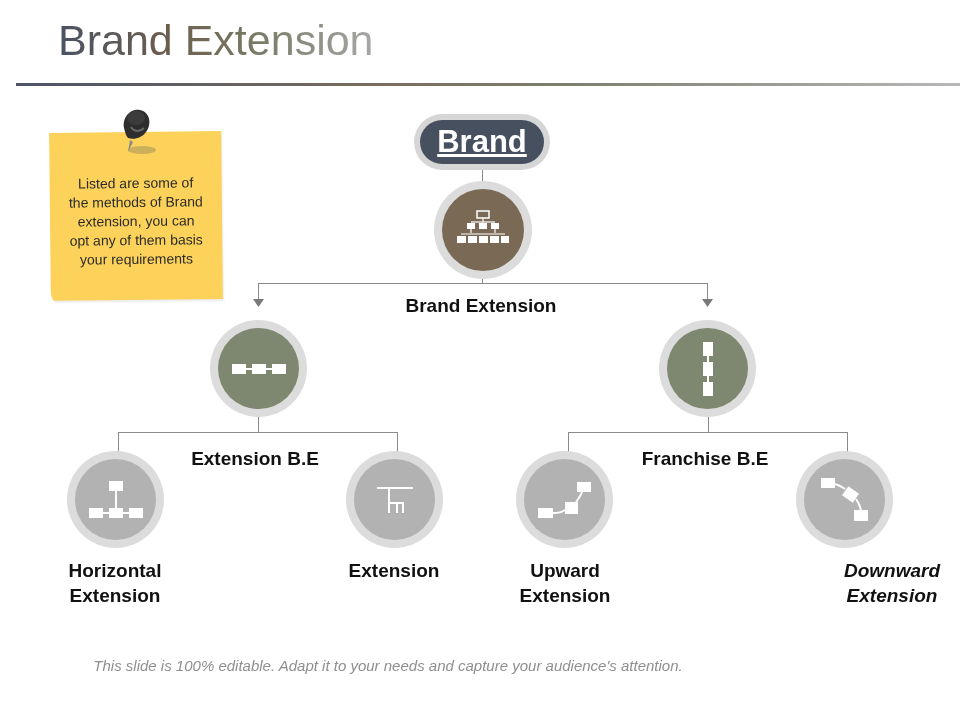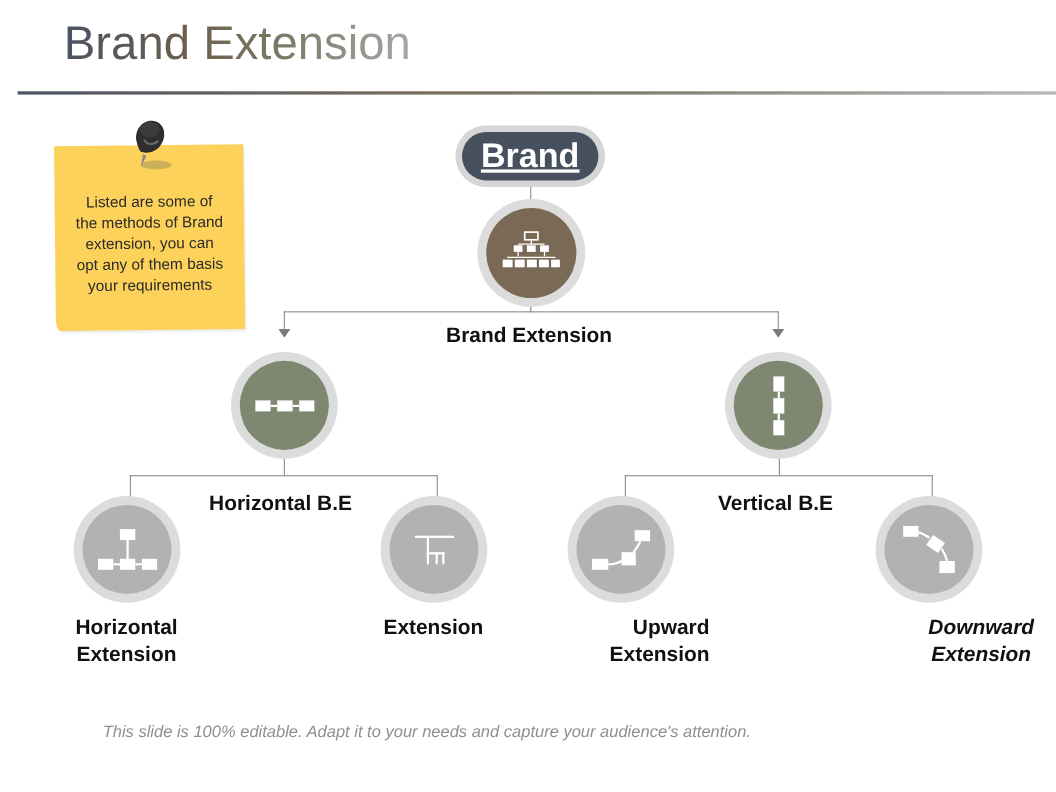--- a/index.html
+++ b/index.html
@@ -110,34 +110,34 @@
   <div class="inner" style="background:#7e8870;">
     <svg width="54" height="12" viewBox="0 0 54 12" fill="#ffffff">
       <rect x="0" y="1" width="14" height="10"></rect>
         <rect x="20" y="1" width="14" height="10"></rect>
         <rect x="40" y="1" width="14" height="10"></rect>
       <rect x="14" y="5" width="6" height="2"></rect>
         <rect x="34" y="5" width="6" height="2"></rect>
     </svg>
   </div>
 </div>
-<div class="label lbl-mid" style="left:170px; top:448px; width:170px;">Horizontal B.E</div>
+<div class="label lbl-mid" style="left:170px; top:448px; width:170px;">Extension B.E</div>
 
 <div class="node" style="left:659px; top:320px; width:97px; height:97px;">
   <div class="inner" style="background:#7e8870;">
     <svg width="12" height="54" viewBox="0 0 12 54" fill="#ffffff">
       <rect x="1" y="0" width="10" height="14"></rect>
         <rect x="1" y="20" width="10" height="14"></rect>
         <rect x="1" y="40" width="10" height="14"></rect>
       <rect x="5" y="14" width="2" height="6"></rect>
         <rect x="5" y="34" width="2" height="6"></rect>
     </svg>
   </div>
 </div>
-<div class="label lbl-mid" style="left:620px; top:448px; width:170px;">Vertical B.E</div>
+<div class="label lbl-mid" style="left:620px; top:448px; width:170px;">Franchise B.E</div>
 
 <div class="node" style="left:67px; top:451px; width:97px; height:97px;">
   <div class="inner" style="background:#b2b2b2;">
     <svg width="54" height="38" viewBox="0 0 54 38" fill="#ffffff">
       <rect x="20" y="0" width="14" height="10"></rect>
       <rect x="26" y="10" width="2" height="18"></rect>
       <rect x="0" y="27" width="14" height="10"></rect>
         <rect x="20" y="27" width="14" height="10"></rect>
         <rect x="40" y="27" width="14" height="10"></rect>
       <rect x="14" y="31" width="6" height="2"></rect>
@@ -169,21 +169,21 @@
   <div class="inner" style="background:#b2b2b2;">
     <svg width="54" height="40" viewBox="0 0 54 40" fill="#ffffff">
       <rect x="0" y="28" width="15" height="10"></rect>
       <rect x="27" y="22" width="13" height="12"></rect>
       <rect x="39" y="2" width="14" height="10"></rect>
       <path d="M15 33 C20 33 24 32 27 30" stroke="#ffffff" stroke-width="2" fill="none"></path>
       <path d="M38 22 C41 18 43 15 44 12" stroke="#ffffff" stroke-width="2" fill="none"></path>
     </svg>
   </div>
 </div>
-<div class="label lbl-leaf" style="left:485px; top:558px;text-align:right;">
+<div class="label lbl-leaf" style="left:485px; top:558px;">
   <div>Upward</div>
   <div>Extension</div>
 </div>
 
 <div class="node" style="left:796px; top:451px; width:97px; height:97px;">
   <div class="inner" style="background:#b2b2b2;">
     <svg width="48" height="44" viewBox="0 0 48 44" fill="#ffffff">
       <rect x="0" y="0" width="14" height="10"></rect>
       <rect x="23" y="11" width="13" height="11" transform="rotate(35 29.5 16.5)"></rect>
       <rect x="33" y="32" width="14" height="11"></rect>

